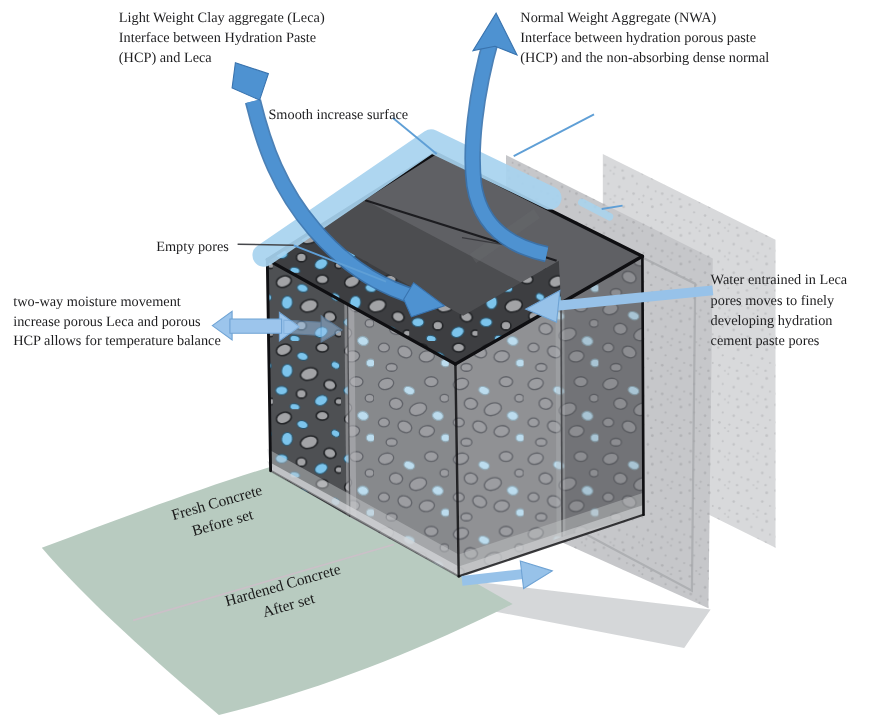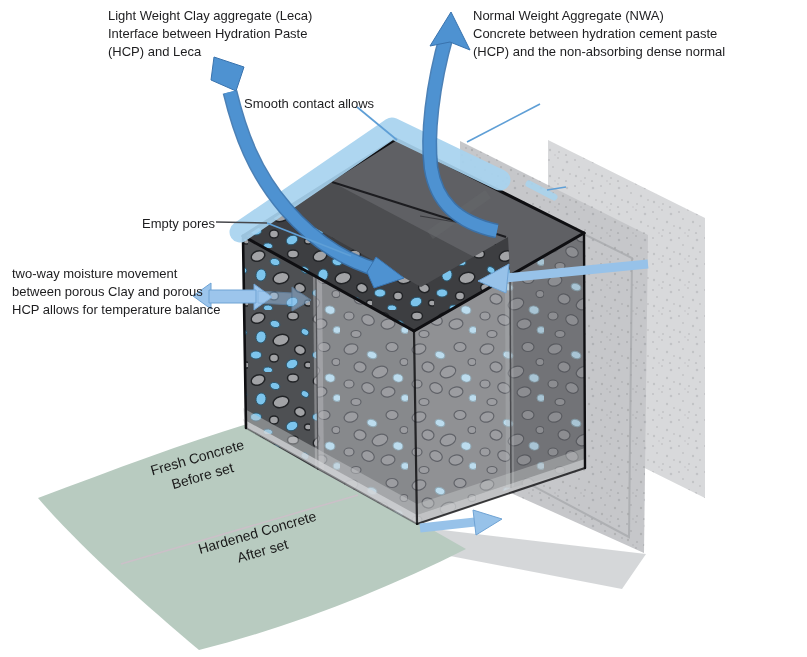--- a/index.html
+++ b/index.html
@@ -1,17 +1,17 @@
 <!DOCTYPE html>
 <html><head>
 <meta charset="utf-8">
 <style>
   html,body{margin:0;padding:0;background:#ffffff;}
   .stage{position:relative;width:807px;height:657px;background:#ffffff;overflow:hidden;
-         font-family:Liberation Sans, sans-serif;}
+         font-family:Liberation Serif, serif;}
   .stage svg{position:absolute;left:0;top:0;}
   .lbl{position:absolute;color:#1d1d1f;font-size:13px;line-height:18px;white-space:pre-line;z-index:5;}
   .lbl-leca{left:108px;top:7px;}
   .lbl-smooth{left:244px;top:95px;}
   .lbl-nwa{left:473px;top:7px;}
   .lbl-higher{left:520px;top:90px;width:277px;text-align:center;}
   .lbl-transition{left:567px;top:139px;width:236px;}
   .lbl-water{left:646px;top:245px;width:160px;line-height:18.5px;}
   .lbl-empty{left:142px;top:215px;}
   .lbl-twoway{left:12px;top:265px;}
@@ -176,26 +176,30 @@
     <path d="M540,104 L467,142"></path>
     <path d="M566,187 L547,190"></path>
     <path d="M267,223 L351,256"></path>
   </g>
   <path d="M216,222 L267,223" stroke="#46474b" stroke-width="1.4" fill="none"></path>
 </svg>
 
 <div class="lbl lbl-leca">Light Weight Clay aggregate (Leca)
 Interface between Hydration Paste
 (HCP) and Leca</div>
-<div class="lbl lbl-smooth">Smooth contact allows</div>
+<div class="lbl lbl-smooth">Smooth increase surface</div>
 <div class="lbl lbl-nwa">Normal Weight Aggregate (NWA)
-Concrete between hydration cement paste
+Interface between hydration porous paste
 (HCP) and the non-absorbing dense normal</div>
+<div class="lbl lbl-water">Water entrained in Leca
+pores  moves to finely
+developing hydration
+cement paste pores</div>
 <div class="lbl lbl-empty">Empty pores</div>
 <div class="lbl lbl-twoway">two-way moisture movement
-between porous Clay and porous
+increase porous Leca and porous
 HCP allows for temperature balance</div>
 <div class="lbl lbl-green lbl-fresh">Fresh Concrete
 Before set</div>
 <div class="lbl lbl-green lbl-hardened">Hardened Concrete
 After set</div>
 
 </div>
 
 </body></html>

